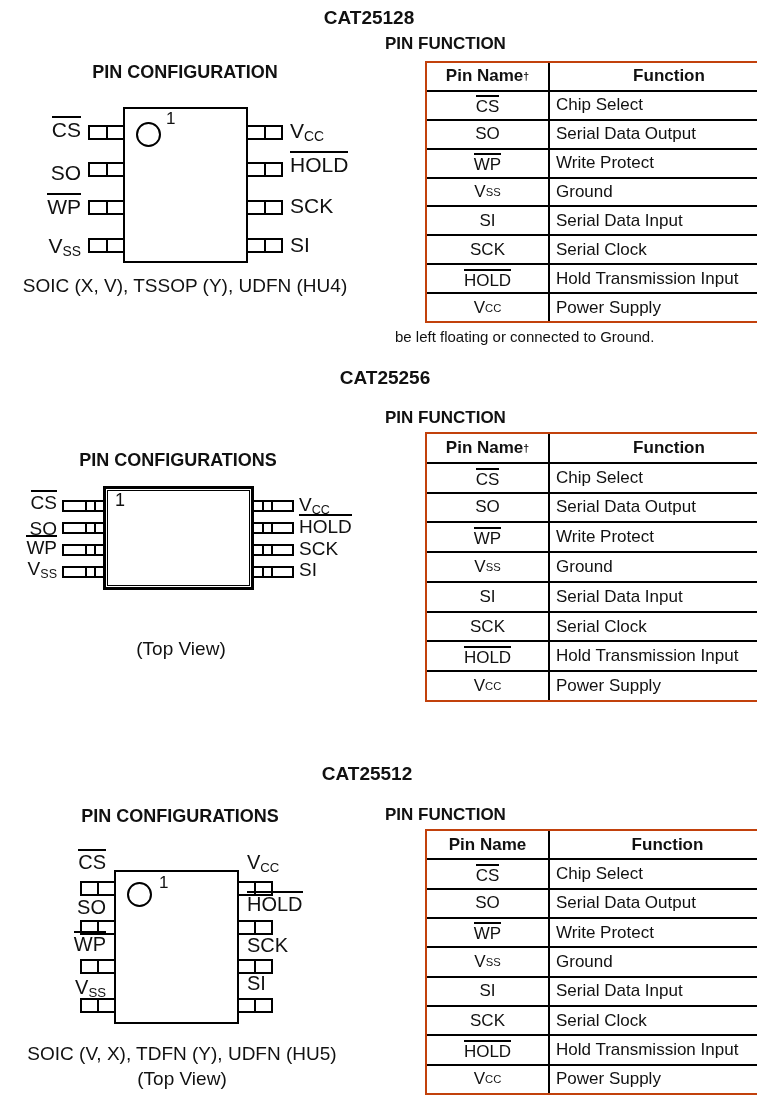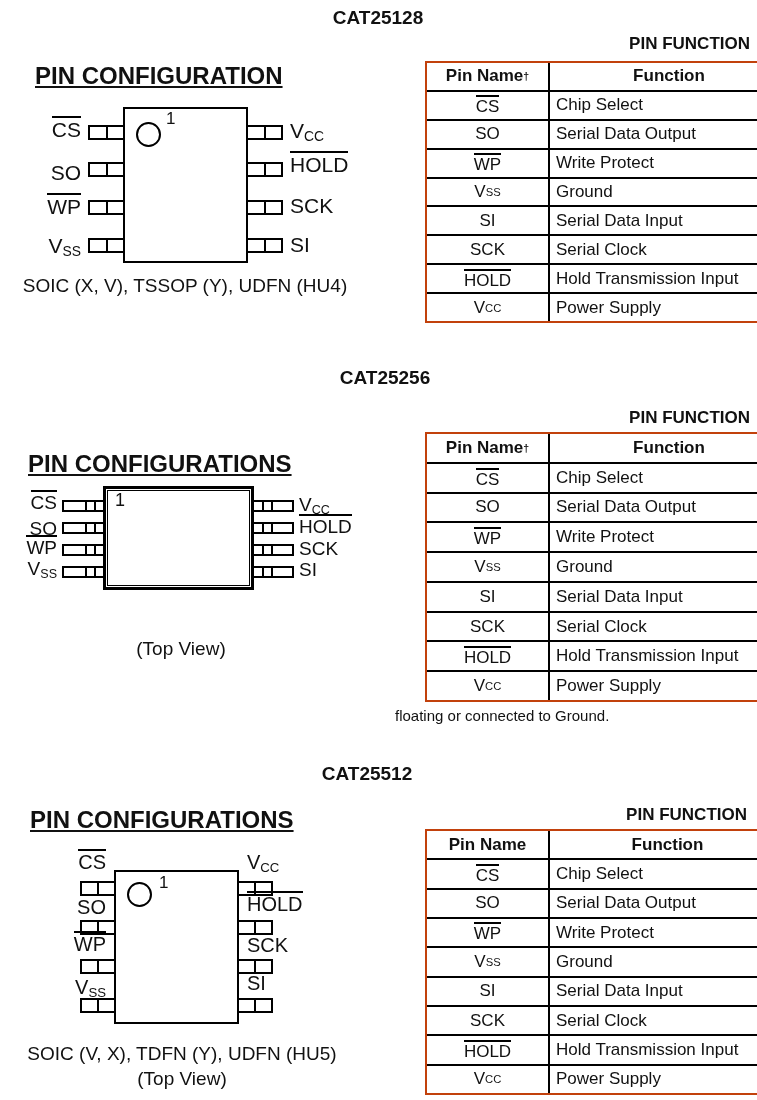--- a/index.html
+++ b/index.html
@@ -1,21 +1,21 @@
 <!DOCTYPE html>
 <html><head>
 <meta charset="utf-8">
 <style>
   html,body{margin:0;padding:0;background:#fff;}
   .page{position:relative;width:757px;height:1100px;background:#fff;overflow:hidden;
         font-family:"Liberation Sans",sans-serif;color:#111;}
   
   .title{position:absolute;font-weight:bold;font-size:19px;text-align:center;letter-spacing:0;}
-  .cfg-head{position:absolute;font-weight:bold;font-size:24px;text-align:left;white-space:nowrap;text-decoration:underline;}
-  .pf-head{position:absolute;font-weight:bold;font-size:17px;text-align:right;}
+  .cfg-head{position:absolute;font-weight:bold;font-size:18px;text-align:center;white-space:nowrap;}
+  .pf-head{position:absolute;font-weight:bold;font-size:17px;text-align:left;}
   .caption{position:absolute;font-size:19px;text-align:center;white-space:nowrap;}
   
   .chip-body{position:absolute;box-sizing:border-box;border:2px solid #000;background:#fff;}
   .chip-body2{position:absolute;box-sizing:border-box;border:3px solid #000;background:#fff;}
   .chip-body2::after{content:"";position:absolute;left:1px;right:1px;top:1px;bottom:1px;border:1px solid #000;}
   .notch{position:absolute;box-sizing:border-box;border:2px solid #000;border-radius:50%;background:#fff;}
   .one{position:absolute;font-size:17px;}
   .pin{position:absolute;box-sizing:border-box;border:2px solid #000;background:#fff;}
   .pin::before{content:"";position:absolute;top:-2px;bottom:-2px;left:48%;width:2px;background:#000;}
   .p2l::before{left:55%;}
@@ -42,21 +42,21 @@
   .dg{font-size:0.62em;vertical-align:0.45em;line-height:0;font-weight:bold;}
   
   .fnote{position:absolute;font-size:15px;line-height:1.16;}
   .fl2{padding-left:9px;}
 </style>
 </head>
 <body>
 
 <div class="page">
 
-  <div class="title" style="left:328px;top:7px;width:100px;">CAT25128</div>
+  <div class="title" style="left:319px;top:7px;width:100px;">CAT25128</div>
   <div class="cfg-head" style="left:35px;top:62px;width:300px;">PIN CONFIGURATION</div>
 
   <div class="pin" style="left:88px;top:125px;width:37px;height:15px;"></div>
   <div class="pin" style="left:88px;top:162px;width:37px;height:15px;"></div>
   <div class="pin" style="left:88px;top:200px;width:37px;height:15px;"></div>
   <div class="pin" style="left:88px;top:238px;width:37px;height:15px;"></div>
   <div class="pin" style="left:246px;top:125px;width:37px;height:15px;"></div>
   <div class="pin" style="left:246px;top:162px;width:37px;height:15px;"></div>
   <div class="pin" style="left:246px;top:200px;width:37px;height:15px;"></div>
   <div class="pin" style="left:246px;top:238px;width:37px;height:15px;"></div>
@@ -138,20 +138,21 @@
       </div>
     <div class="trow">
         <div class="tc1">
           <span>V</span>
           <sub>CC</sub>
         </div>
         <div class="tc2">Power Supply</div>
       </div>
   </div>
   <div class="fnote" style="left:386px;top:328px;width:368px;">
+    <div class="fl2">be left floating or connected to Ground.</div>
   </div>
 
   <div class="title" style="left:335px;top:367px;width:100px;">CAT25256</div>
   <div class="cfg-head" style="left:28px;top:450px;width:300px;">PIN CONFIGURATIONS</div>
 
   <div class="pin p2l" style="left:62px;top:500px;width:43px;height:12px;"></div>
   <div class="pin p2l" style="left:62px;top:522px;width:43px;height:12px;"></div>
   <div class="pin p2l" style="left:62px;top:544px;width:43px;height:12px;"></div>
   <div class="pin p2l" style="left:62px;top:566px;width:43px;height:12px;"></div>
   <div class="pin p2r" style="left:251px;top:500px;width:43px;height:12px;"></div>
@@ -234,21 +235,20 @@
       </div>
     <div class="trow">
         <div class="tc1">
           <span>V</span>
           <sub>CC</sub>
         </div>
         <div class="tc2">Power Supply</div>
       </div>
   </div>
   <div class="fnote" style="left:386px;top:707px;width:368px;">
-    <div class="fl2">floating or connected to Ground.</div>
   </div>
 
   <div class="title" style="left:317px;top:763px;width:100px;">CAT25512</div>
   <div class="cfg-head" style="left:30px;top:806px;width:300px;">PIN CONFIGURATIONS</div>
 
   <div class="pin" style="left:80px;top:881px;width:36px;height:15px;"></div>
   <div class="pin" style="left:80px;top:920px;width:36px;height:15px;"></div>
   <div class="pin" style="left:80px;top:959px;width:36px;height:15px;"></div>
   <div class="pin" style="left:80px;top:998px;width:36px;height:15px;"></div>
   <div class="pin" style="left:237px;top:881px;width:36px;height:15px;"></div>

